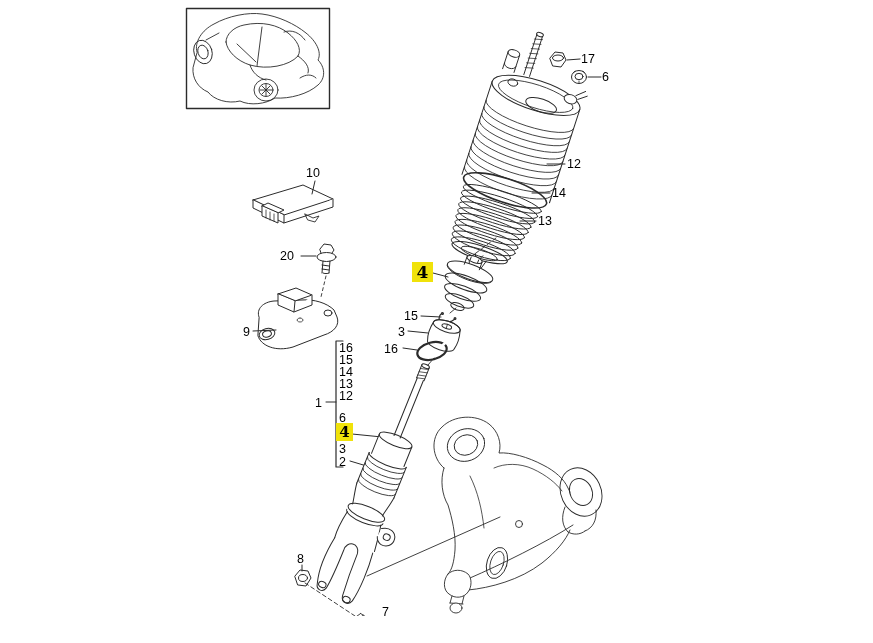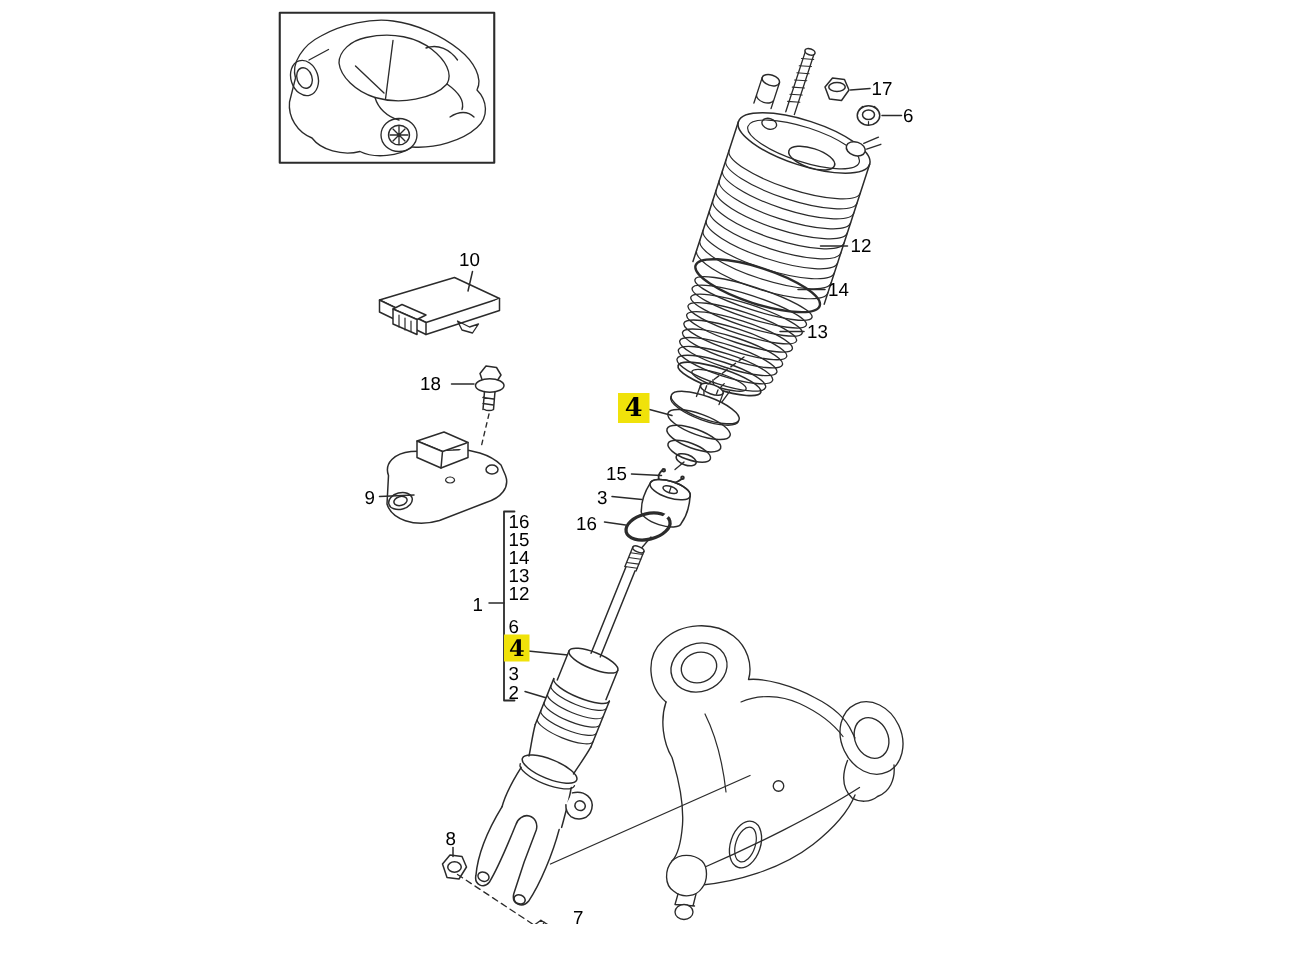--- a/index.html
+++ b/index.html
@@ -259,21 +259,21 @@
   <div class="callout" style="left:552px;top:187px;">14</div>
   <div class="callout" style="left:538px;top:215px;">13</div>
 
   <div class="hlbox hl-big" style="left:412px;top:262px;">4</div>
 
   <div class="callout" style="left:404px;top:310px;">15</div>
   <div class="callout" style="left:398px;top:326px;">3</div>
   <div class="callout" style="left:384px;top:343px;">16</div>
 
   <div class="callout" style="left:306px;top:167px;">10</div>
-  <div class="callout" style="left:280px;top:250px;">18</div>
+  <div class="callout" style="left:280px;top:250px;">20</div>
   <div class="callout" style="left:243px;top:326px;">9</div>
 
   <div class="callout" style="left:315px;top:397px;">1</div>
 
   <div class="callout" style="left:339px;top:342px;">16</div>
   <div class="callout" style="left:339px;top:354px;">15</div>
   <div class="callout" style="left:339px;top:366px;">14</div>
   <div class="callout" style="left:339px;top:378px;">13</div>
   <div class="callout" style="left:339px;top:390px;">12</div>
   <div class="callout" style="left:339px;top:412px;">6</div>

